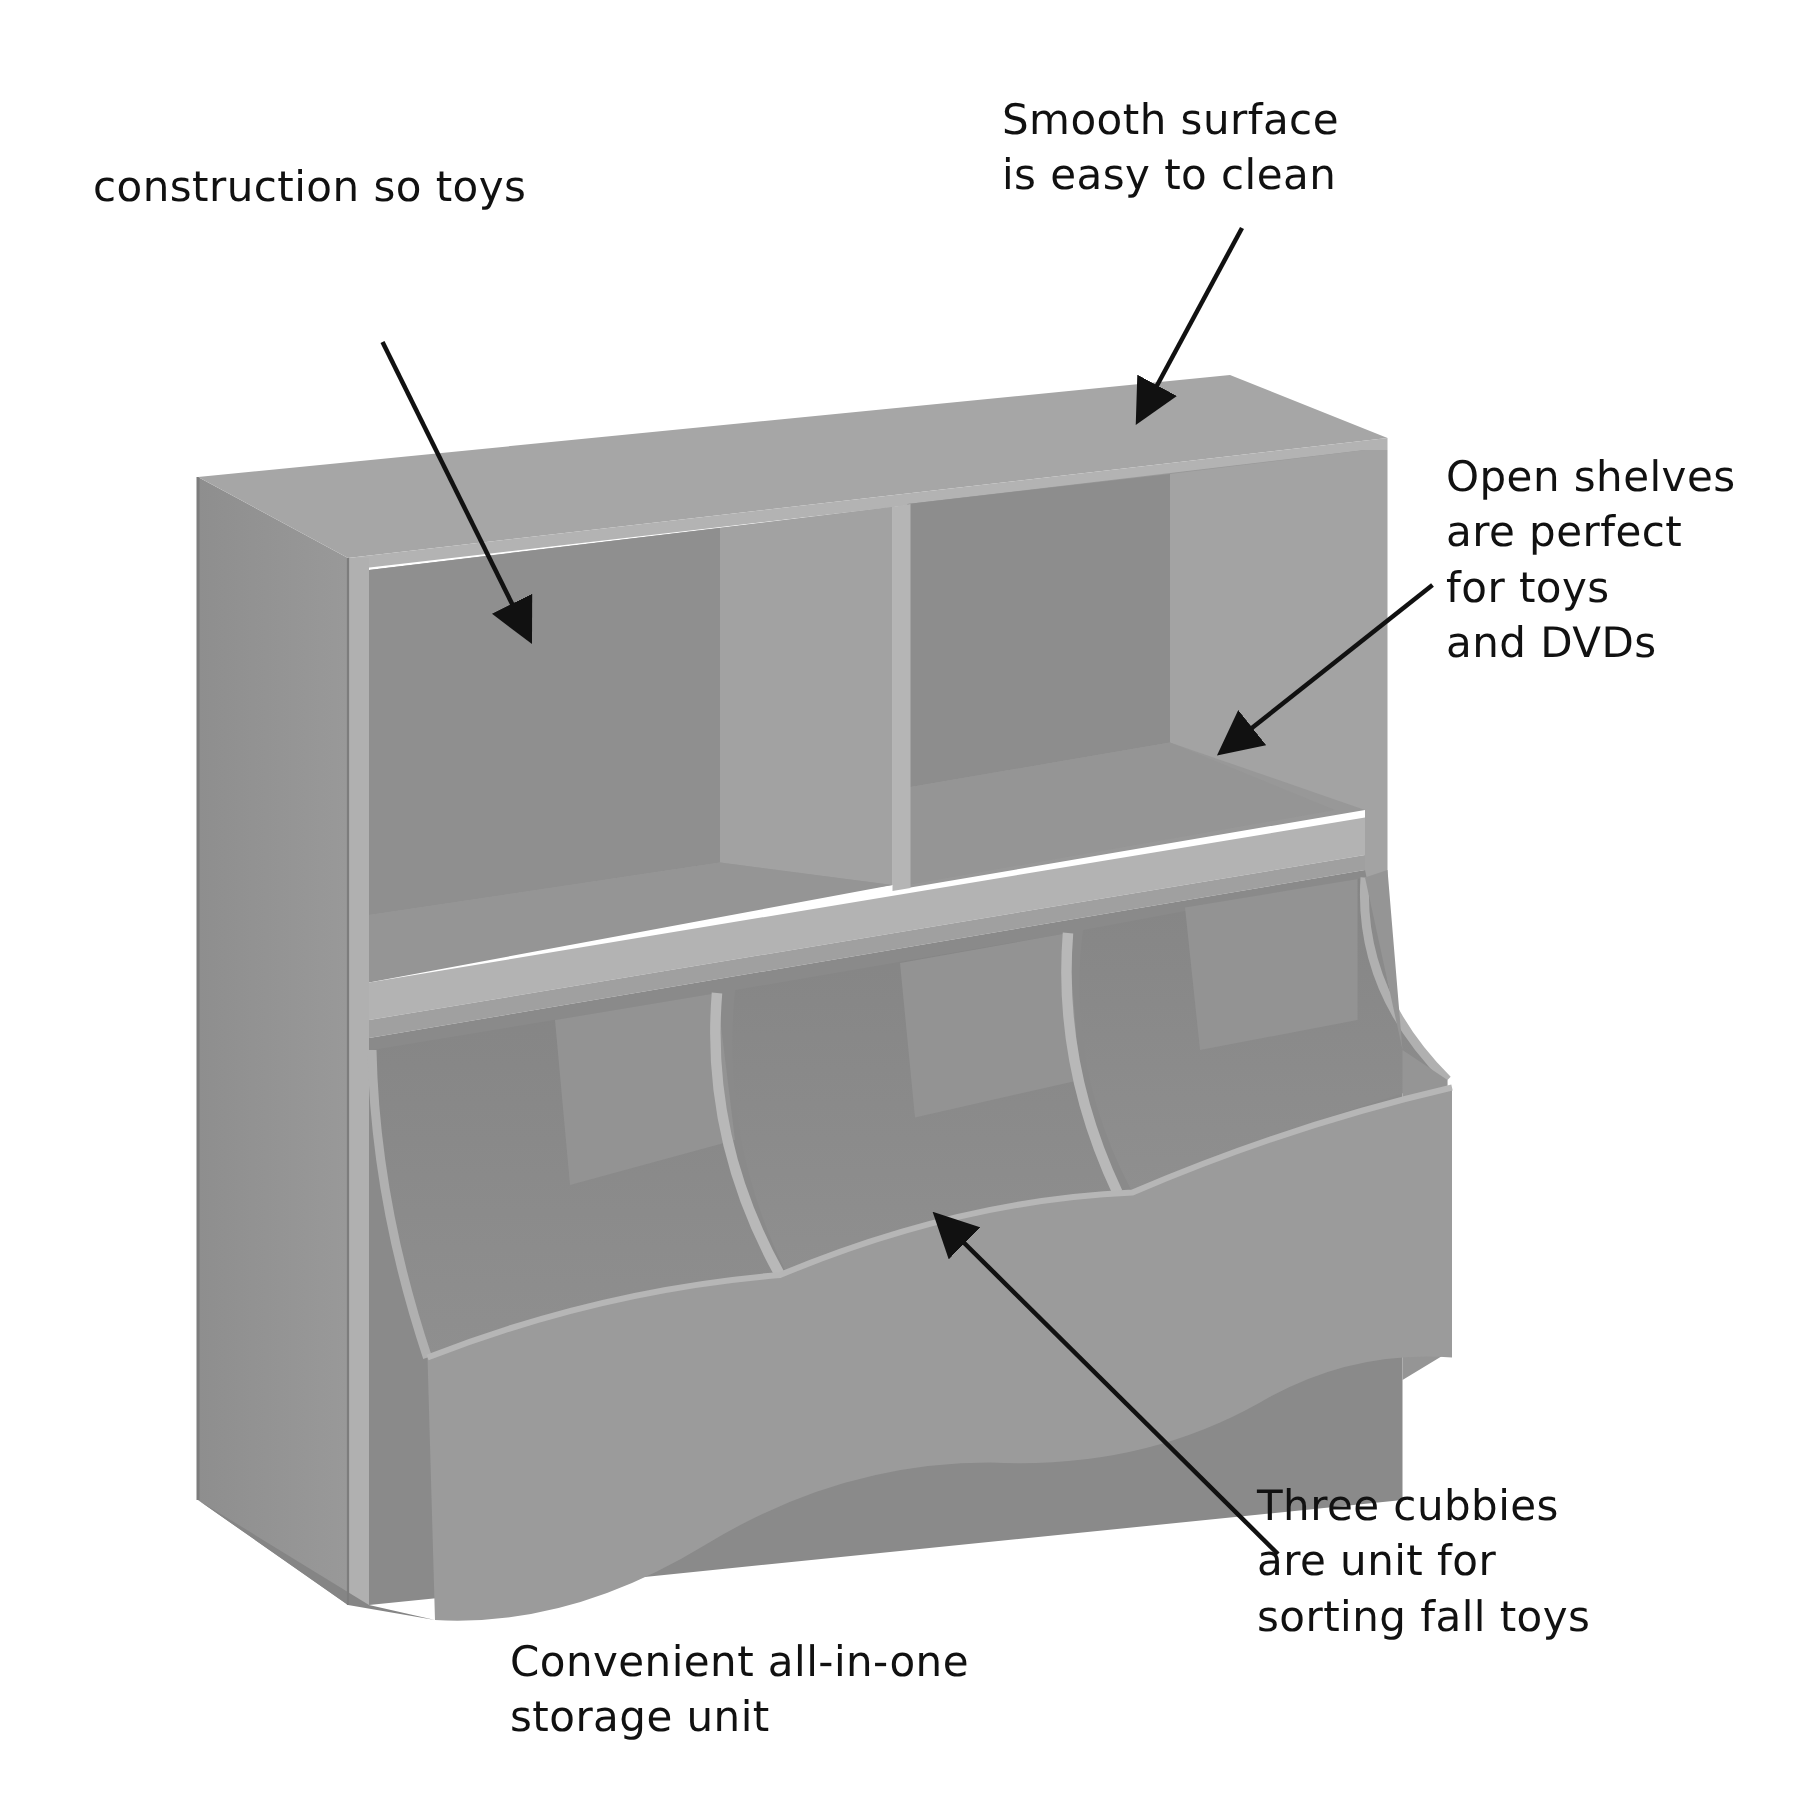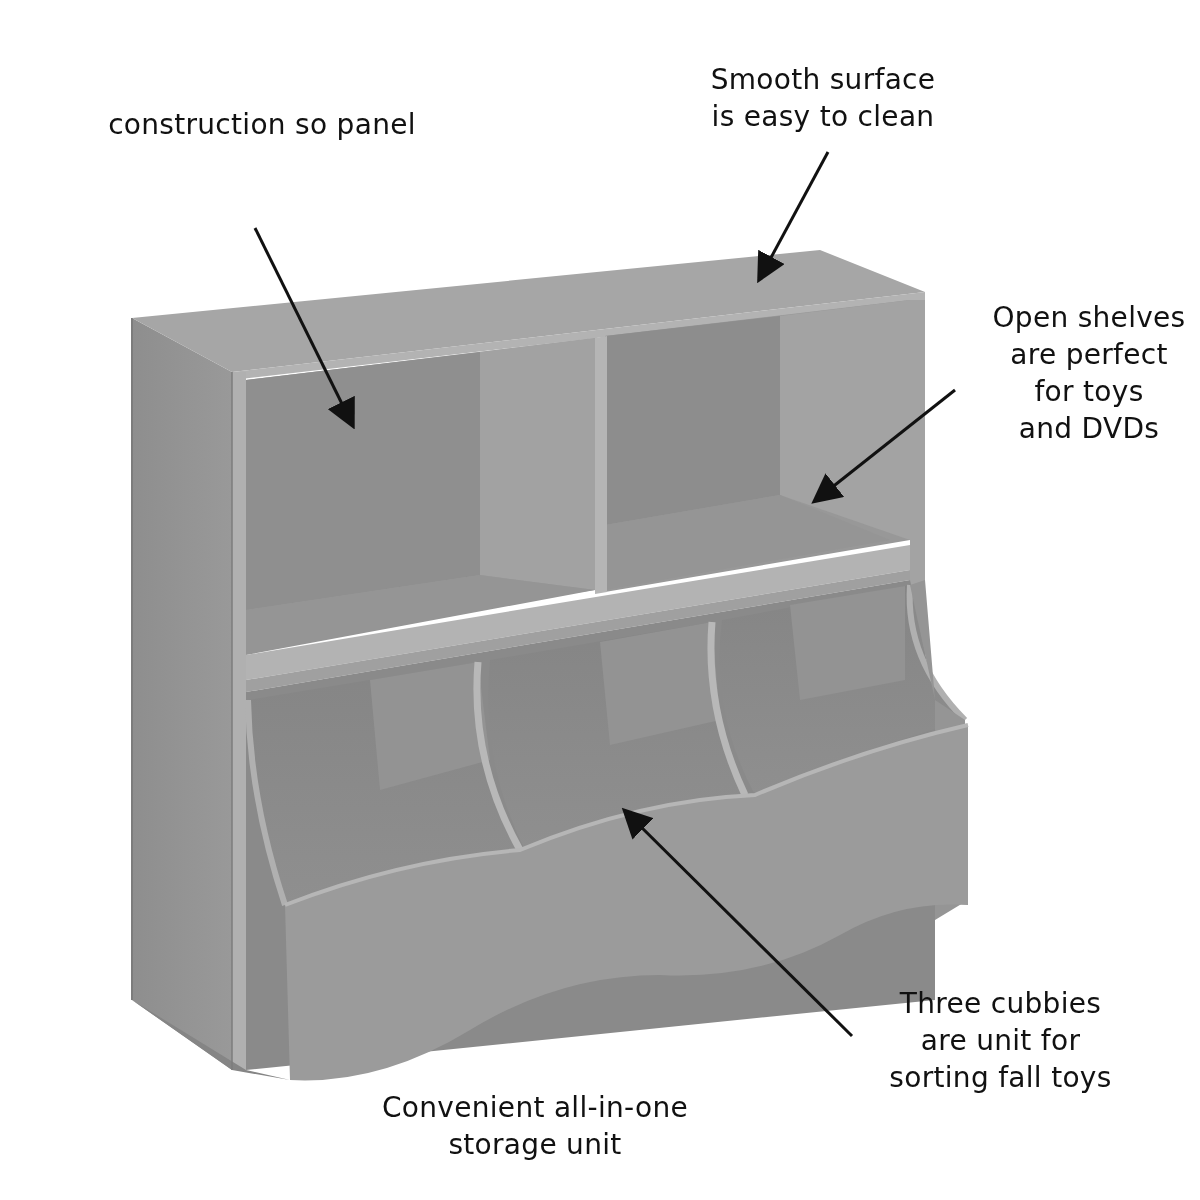--- a/index.html
+++ b/index.html
@@ -19,21 +19,21 @@
       position: absolute;
       left: 0; top: 0;
       width: 1200px; height: 1200px;
     }
     .stage svg {
       position: absolute;
       left: 0; top: 0;
     }
     .callout {
       position: absolute;
-      text-align: center;
+      text-align: left;
       font-size: 28px;
       line-height: 37px;
       letter-spacing: 0.3px;
       color: #111111;
       white-space: nowrap;
     }
     .callout span { display: block; }
     #callout-solid-panel { left: 62px;  top: 106px; width: 400px; }
     #callout-smooth-surface { left: 668px; top: 61px; width: 310px; }
     #callout-open-shelves { left: 964px; top: 299px; width: 250px; }
@@ -135,21 +135,21 @@
     <polygon points="132,1000 232,1070 290,1080 246,1070" fill="#858585"></polygon>
     <line x1="232" y1="372" x2="232" y2="1070" stroke="#7d7d7d" stroke-width="1.5"></line>
 
     <line x1="255" y1="228" x2="352" y2="424" stroke="#111111" stroke-width="3" marker-end="url(#arrowhead)"></line>
     <line x1="828" y1="152" x2="760" y2="278" stroke="#111111" stroke-width="3" marker-end="url(#arrowhead)"></line>
     <line x1="955" y1="390" x2="816" y2="500" stroke="#111111" stroke-width="3" marker-end="url(#arrowhead)"></line>
     <line x1="852" y1="1036" x2="626" y2="812" stroke="#111111" stroke-width="3" marker-end="url(#arrowhead)"></line>
   </svg>
 
   <div class="callout" id="callout-solid-panel">
-    <span>construction so panel</span>
+    <span>construction so toys</span>
   </div>
 
   <div class="callout" id="callout-smooth-surface">
     <span>Smooth surface</span>
     <span>is easy to clean</span>
   </div>
 
   <div class="callout" id="callout-open-shelves">
     <span>Open shelves</span>
     <span>are perfect</span>

